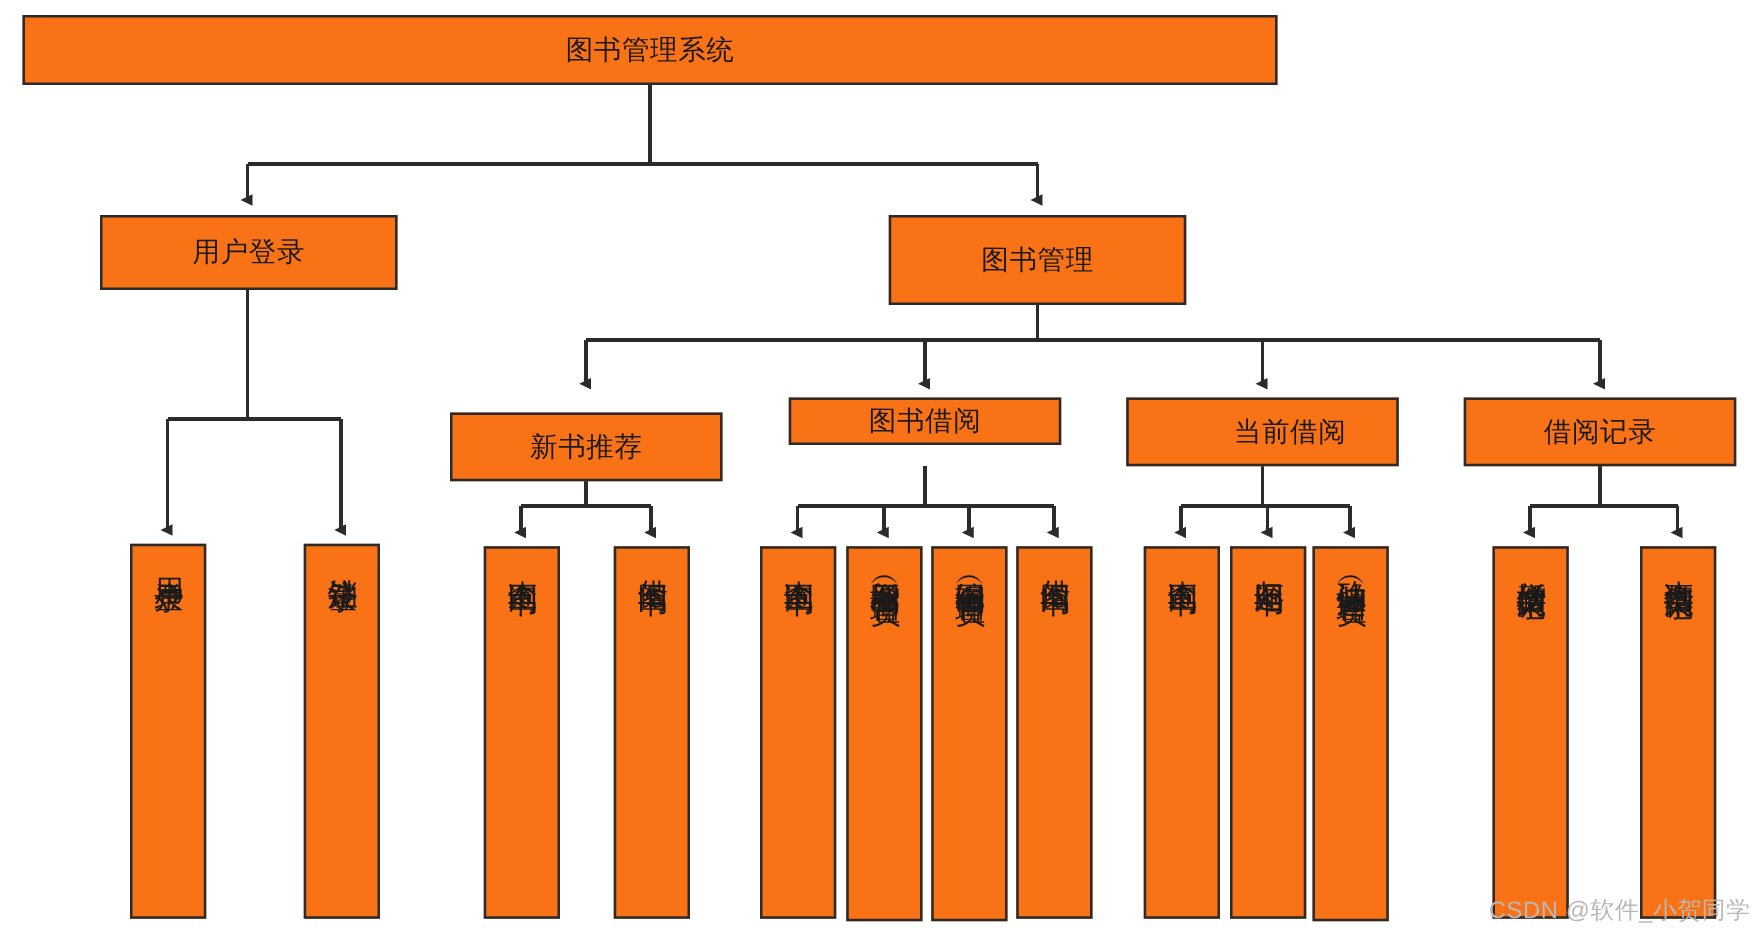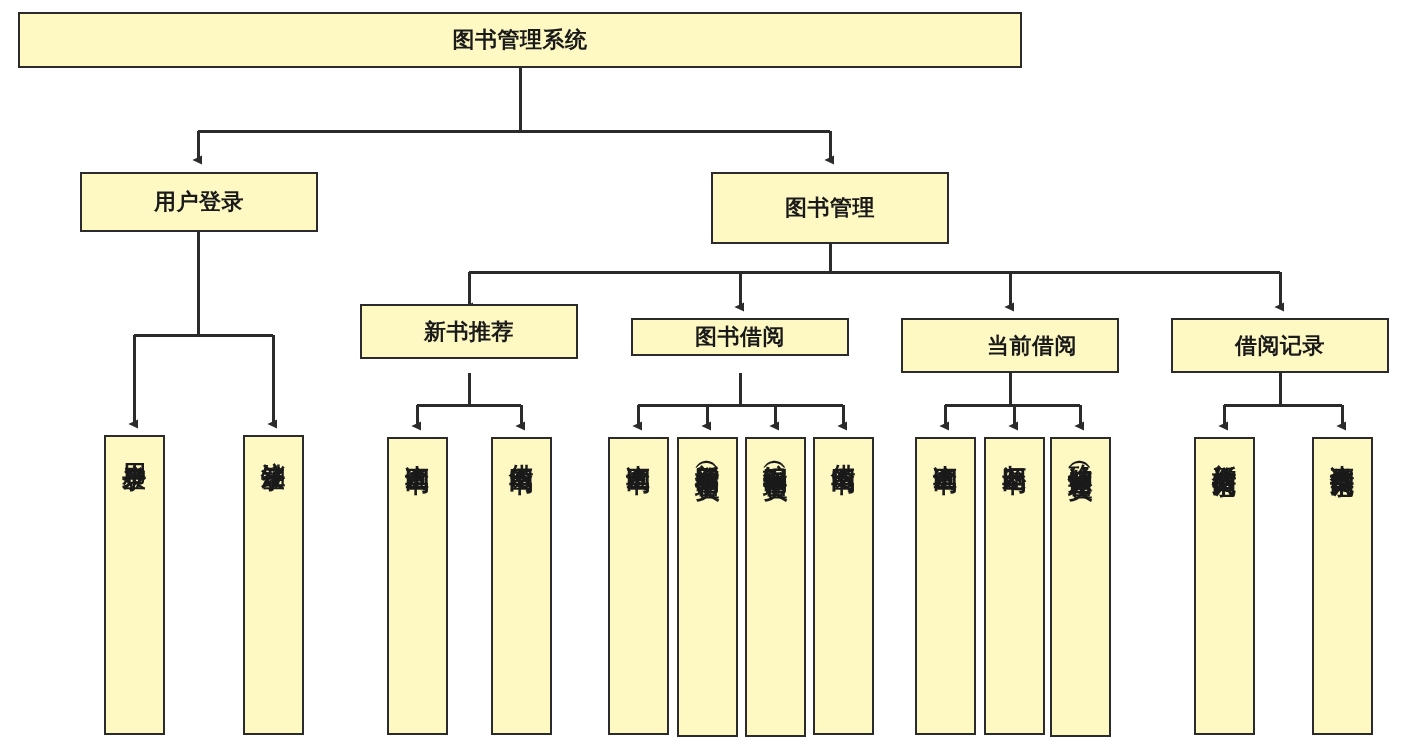--- a/index.html
+++ b/index.html
@@ -21,26 +21,25 @@
     position: absolute;
     left: 0;
     top: 0;
     width: 1405px;
     height: 747px;
   }
   .node {
     position: absolute;
     box-sizing: border-box;
     border: 2.5px solid #2b2b2b;
-    background: #fef9c3;
+    background: #f97316;
     display: flex;
     align-items: center;
     justify-content: center;
     color: #1a1a1a;
-    font-weight: bold;
   }
   .node .label {
     display: block;
     text-align: center;
     line-height: 1.18;
     letter-spacing: 0.5px;
   }
   .node.horizontal .label {
     writing-mode: horizontal-tb;
     font-size: 22px;
@@ -126,21 +125,21 @@
     <span class="label">图书管理系统</span>
   </div>
 
   <div class="node horizontal" style="left:80px; top:172px; width:238px; height:60px;">
     <span class="label">用户登录</span>
   </div>
   <div class="node horizontal" style="left:711px; top:172px; width:238px; height:72px;">
     <span class="label">图书管理</span>
   </div>
 
-  <div class="node horizontal" style="left:360px; top:304px; width:218px; height:55px;">
+  <div class="node horizontal" style="left:360px; top:330px; width:218px; height:55px;">
     <span class="label">新书推荐</span>
   </div>
   <div class="node horizontal" style="left:631px; top:318px; width:218px; height:38px;">
     <span class="label">图书借阅</span>
   </div>
   <div class="node horizontal" style="left:901px; top:318px; width:218px; height:55px;padding-left:44px;">
     <span class="label">当前借阅</span>
   </div>
   <div class="node horizontal" style="left:1171px; top:318px; width:218px; height:55px;">
     <span class="label">借阅记录</span>
@@ -183,14 +182,15 @@
     <span class="label">确认归还（管理员）</span>
   </div>
 
   <div class="node vertical" style="left:1194px; top:437px; width:61px; height:298px;">
     <span class="label">新增借阅记录</span>
   </div>
   <div class="node vertical" style="left:1312px; top:437px; width:61px; height:298px;">
     <span class="label">查询借阅记录</span>
   </div>
 
+  <div class="watermark" style="left:1191px; top:715px;">CSDN @软件_小贺同学</div>
 
 </div>
 
 </body></html>

